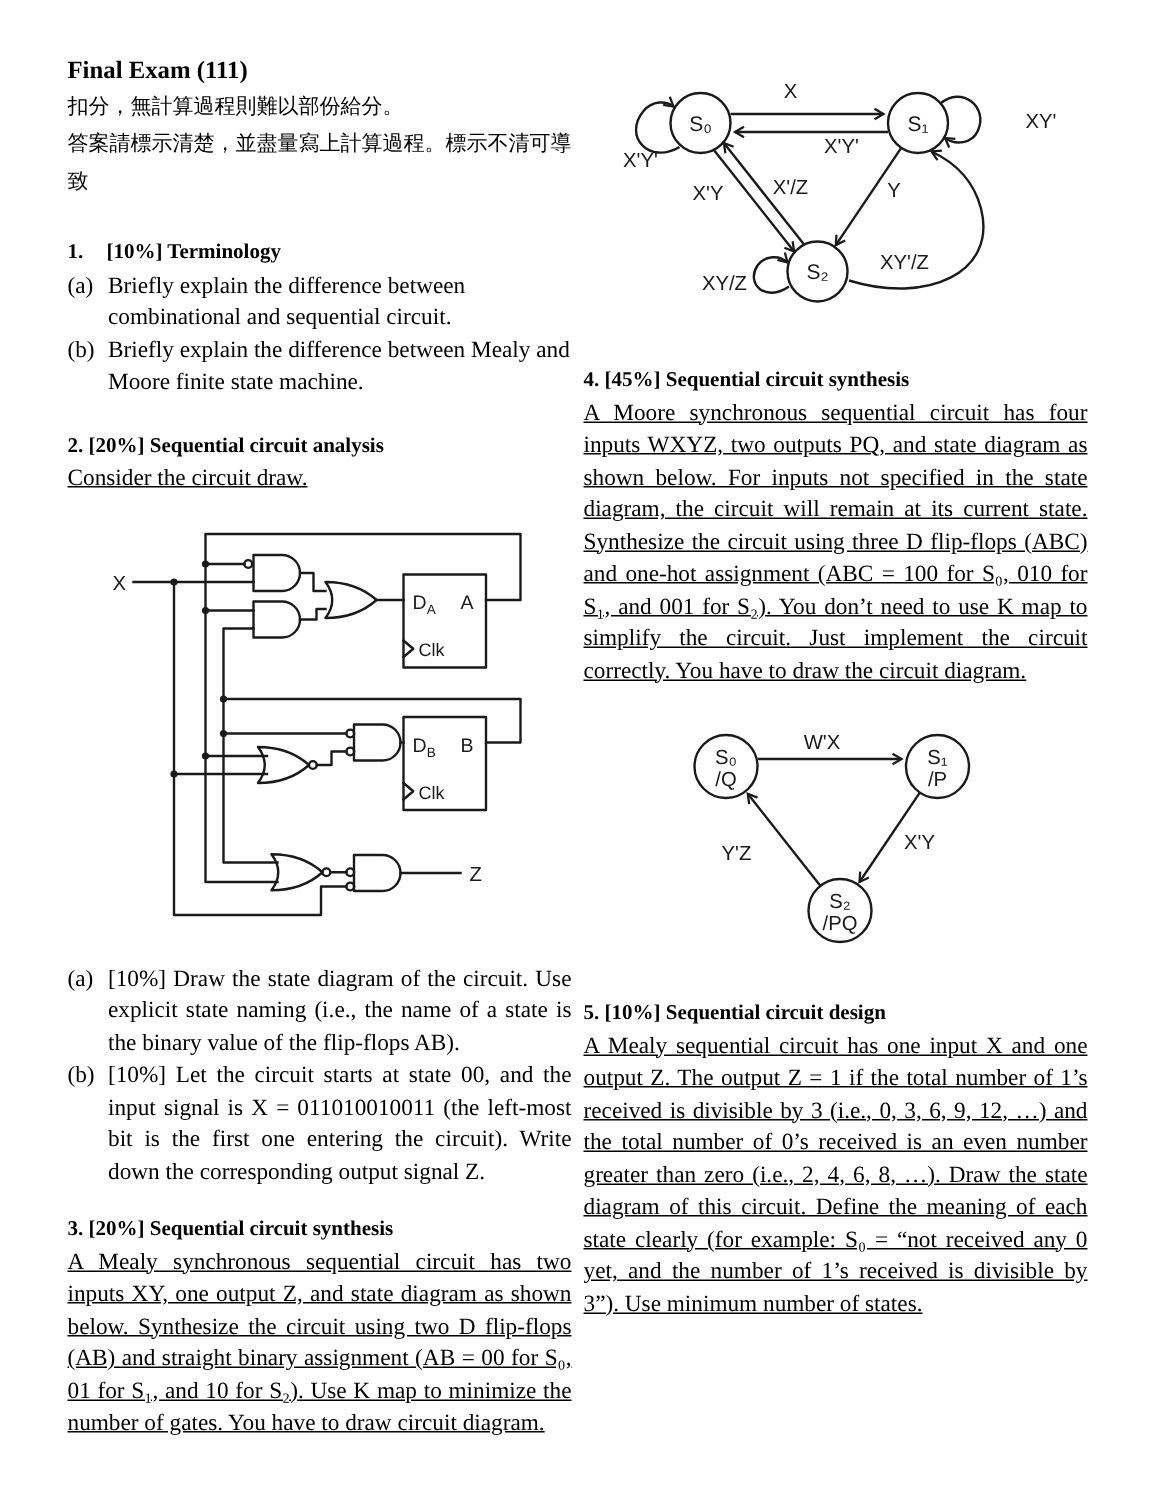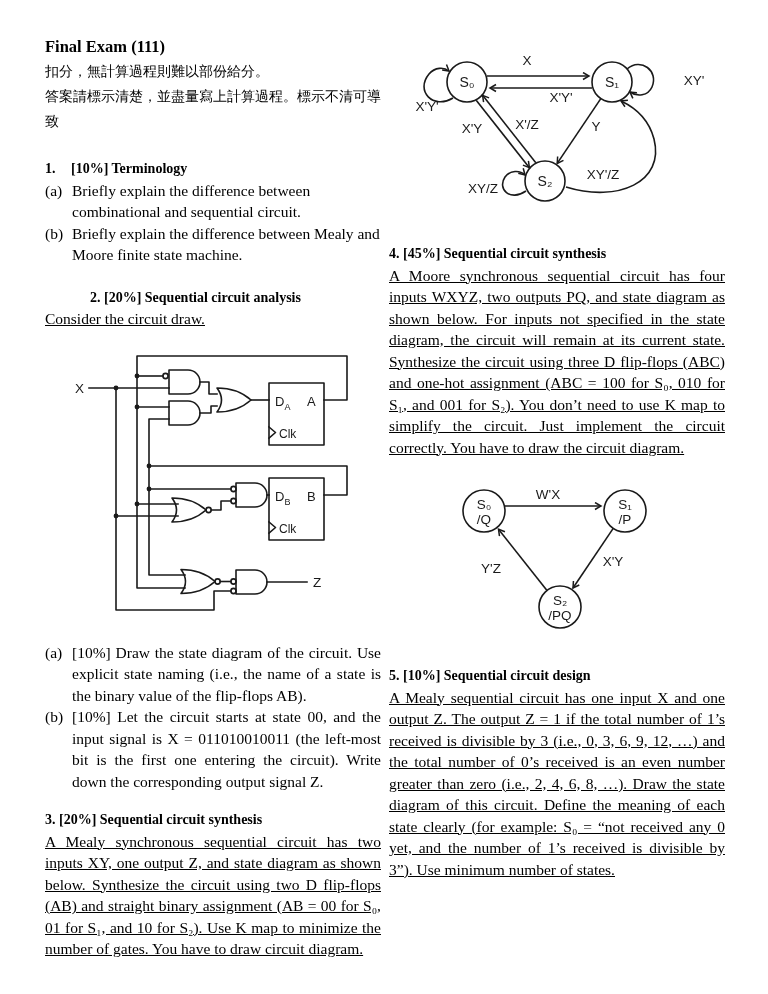--- a/index.html
+++ b/index.html
@@ -9,21 +9,21 @@
   #col-left{left:45px;top:36px;}
   #col-right{left:389px;top:36px;}
   .title{font-weight:bold;font-size:16.5px;line-height:21px;}
   .notice{font-size:14px;line-height:25px;margin-top:2px;}
   .q-heading{font-weight:bold;font-size:14px;line-height:21.5px;}
   .body-text{font-size:15.5px;line-height:21.5px;text-align:justify;text-decoration:underline;}
   .item{position:relative;padding-left:27px;font-size:15.5px;line-height:21.5px;}
   .item .marker{position:absolute;left:0;top:0;}
   .just{text-align:justify;}
   .mt-q1{margin-top:24px;}
-  .mt-q2{margin-top:21px;margin-left:45px;}
+  .mt-q2{margin-top:21px;}
   .mt-q3{margin-top:17px;}
   .mt-q4{margin-top:23px;}
   .mt-q5{margin-top:19px;}
   svg{display:block;}
   svg text{font-family:"Liberation Sans","DejaVu Sans",sans-serif;}
   #circuit-svg{margin:13px 0 9px 24px;}
   #diagram1-svg{margin:7px 0 0 4px;}
   #diagram2-svg{margin:16px 0 0 62px;}
 </style>
 </head>

